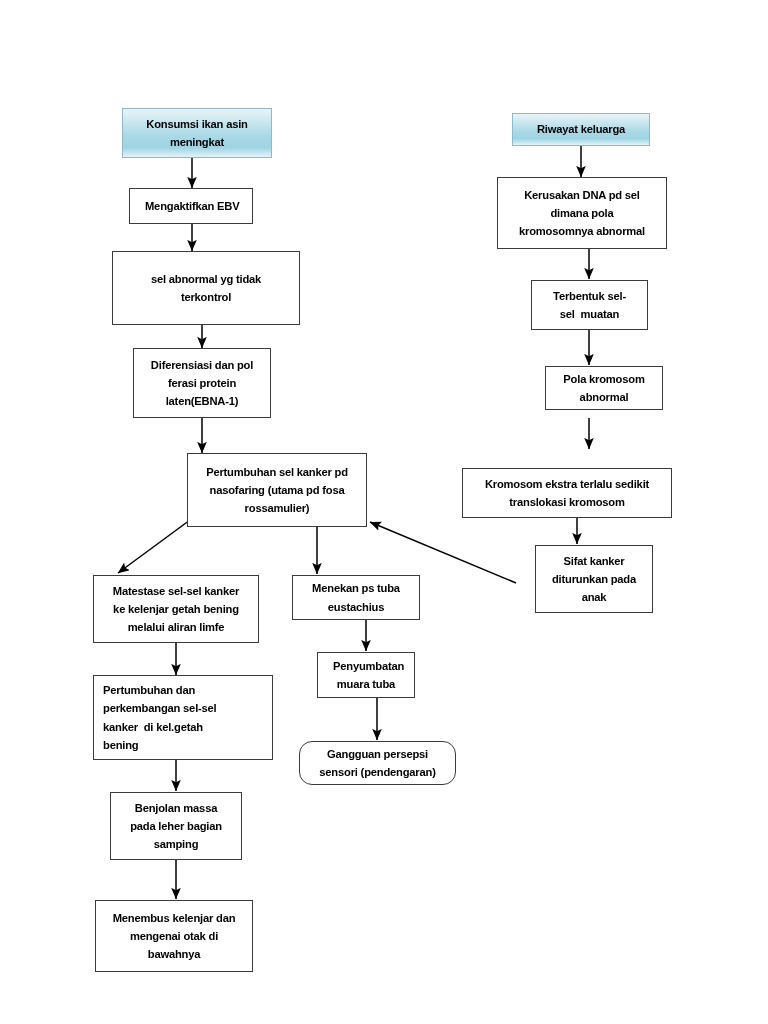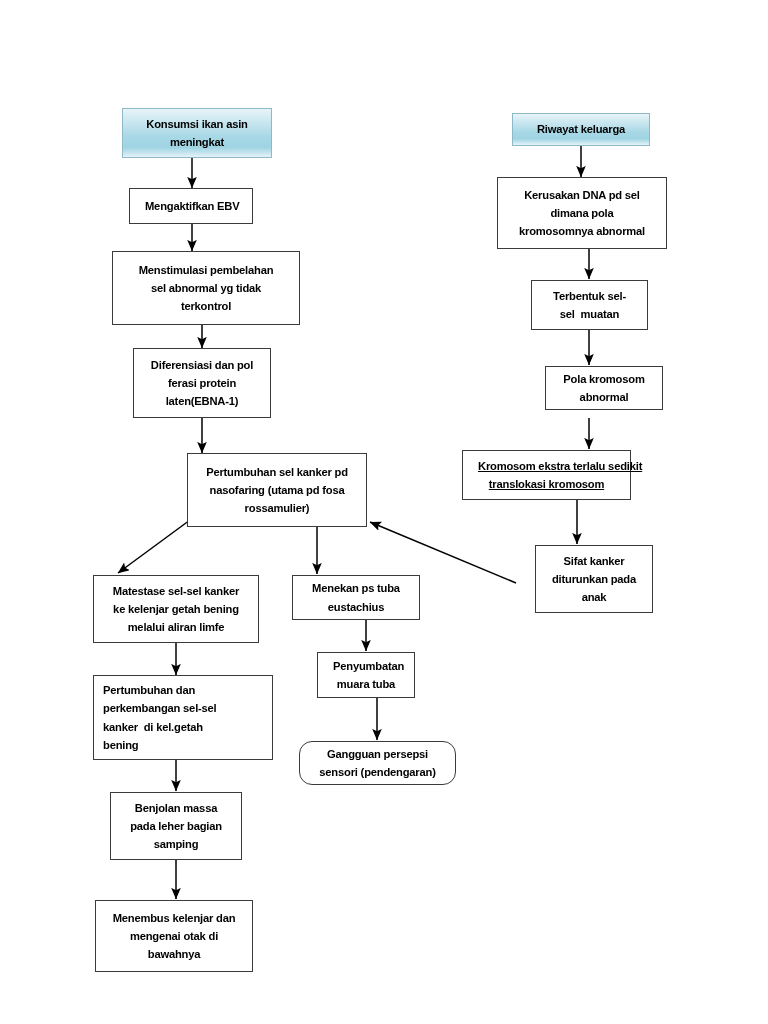--- a/index.html
+++ b/index.html
@@ -94,21 +94,20 @@
 
   <div id="node-layer">
       <div class="node start" style="left: 122px; top: 108px; width: 150px; height: 50px;">
         <span class="ln">Konsumsi ikan asin</span>
         <span class="ln">meningkat</span>
       </div>
       <div class="node" style="left: 129px; top: 188px; width: 124px; height: 36px;">
         <span class="ln">Mengaktifkan EBV</span>
       </div>
       <div class="node" style="left: 112px; top: 251px; width: 188px; height: 74px;">
-        <span class="ln">Menstimulasi pembelahan</span>
         <span class="ln">sel abnormal yg tidak</span>
         <span class="ln">terkontrol</span>
       </div>
       <div class="node" style="left: 133px; top: 348px; width: 138px; height: 70px;">
         <span class="ln">Diferensiasi dan pol</span>
         <span class="ln">ferasi protein</span>
         <span class="ln">laten(EBNA-1)</span>
       </div>
       <div class="node" style="left: 187px; top: 453px; width: 180px; height: 74px;">
         <span class="ln">Pertumbuhan sel kanker pd</span>
@@ -157,21 +156,21 @@
         <span class="ln">kromosomnya abnormal</span>
       </div>
       <div class="node" style="left: 531px; top: 280px; width: 117px; height: 50px;">
         <span class="ln">Terbentuk sel-</span>
         <span class="ln">sel  muatan</span>
       </div>
       <div class="node" style="left: 545px; top: 366px; width: 118px; height: 44px;">
         <span class="ln">Pola kromosom</span>
         <span class="ln">abnormal</span>
       </div>
-      <div class="node" style="left: 462px; top: 450px; width: 169px; height: 50px; text-decoration: underline;">
+      <div class="node" style="left: 462px; top: 468px; width: 210px; height: 50px;">
         <span class="ln">Kromosom ekstra terlalu sedikit</span>
         <span class="ln">translokasi kromosom</span>
       </div>
       <div class="node" style="left: 535px; top: 545px; width: 118px; height: 68px;">
         <span class="ln">Sifat kanker</span>
         <span class="ln">diturunkan pada</span>
         <span class="ln">anak</span>
       </div>
     </div>
 

